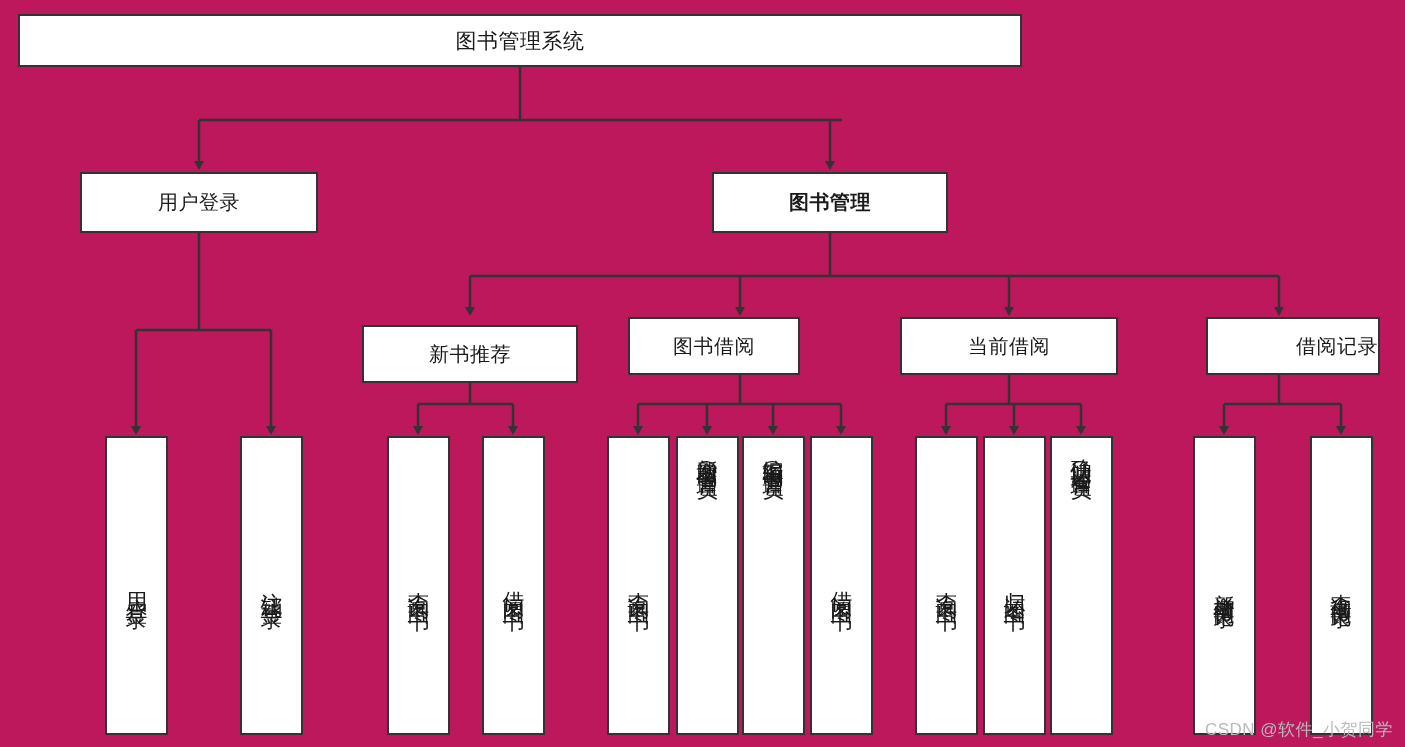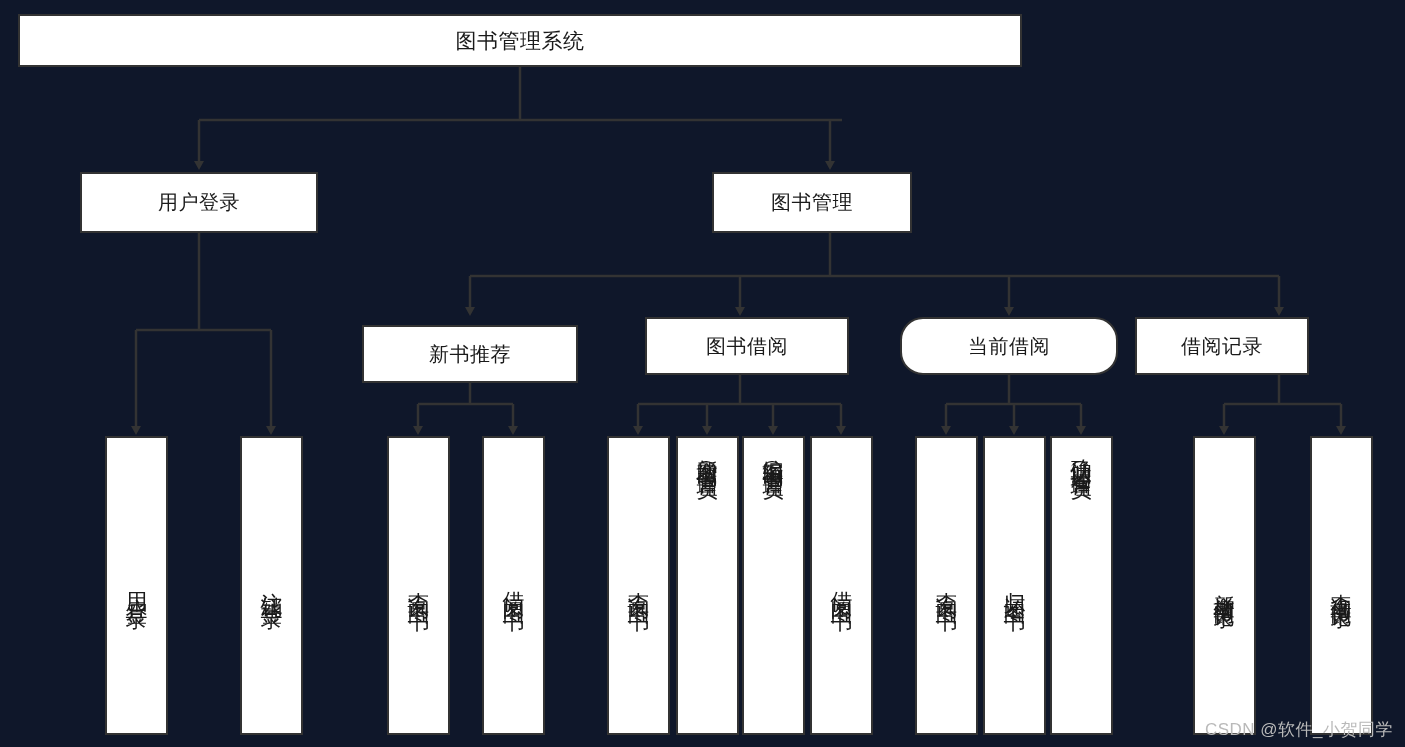--- a/index.html
+++ b/index.html
@@ -7,21 +7,21 @@
     padding: 0;
     background: #ffffff;
   }
   body {
     font-family: "Liberation Sans", "DejaVu Sans", sans-serif;
   }
   #canvas {
     position: relative;
     width: 1405px;
     height: 747px;
-    background: #0f172a;
+    background: #be185d;
     overflow: hidden;
   }
   svg#connectors {
     position: absolute;
     left: 0;
     top: 0;
     width: 1405px;
     height: 747px;
     pointer-events: none;
   }
@@ -48,30 +48,30 @@
     width: 1004px;
     height: 53px;
     font-size: 21px;
   }
   .node-l1 {
     height: 61px;
     font-size: 20px;
     top: 172px;
   }
   .node-l1.n-user-login { left: 80px; width: 238px; }
-  .node-l1.n-book-manage { left: 712px; width: 200px; }
+  .node-l1.n-book-manage { left: 712px; width: 236px; font-weight: bold; }
   .node-l2 {
     top: 317px;
     height: 58px;
     font-size: 20px;
   }
   .node-l2.n-new-book   { left: 362px; width: 216px; margin-top: 8px; }
-  .node-l2.n-borrow     { left: 645px; width: 204px; }
-  .node-l2.n-current    { left: 900px; width: 218px; border-radius: 23px; }
-  .node-l2.n-record     { left: 1135px; width: 174px; }
+  .node-l2.n-borrow     { left: 628px; width: 172px; }
+  .node-l2.n-current    { left: 900px; width: 218px; }
+  .node-l2.n-record     { left: 1206px; width: 174px; justify-content: flex-end; }
 
   .node-leaf {
     top: 436px;
     height: 299px;
     width: 63px;
     align-items: center;
     justify-content: center;
     padding: 4px 0;
   }
   .node-leaf .node-label {

